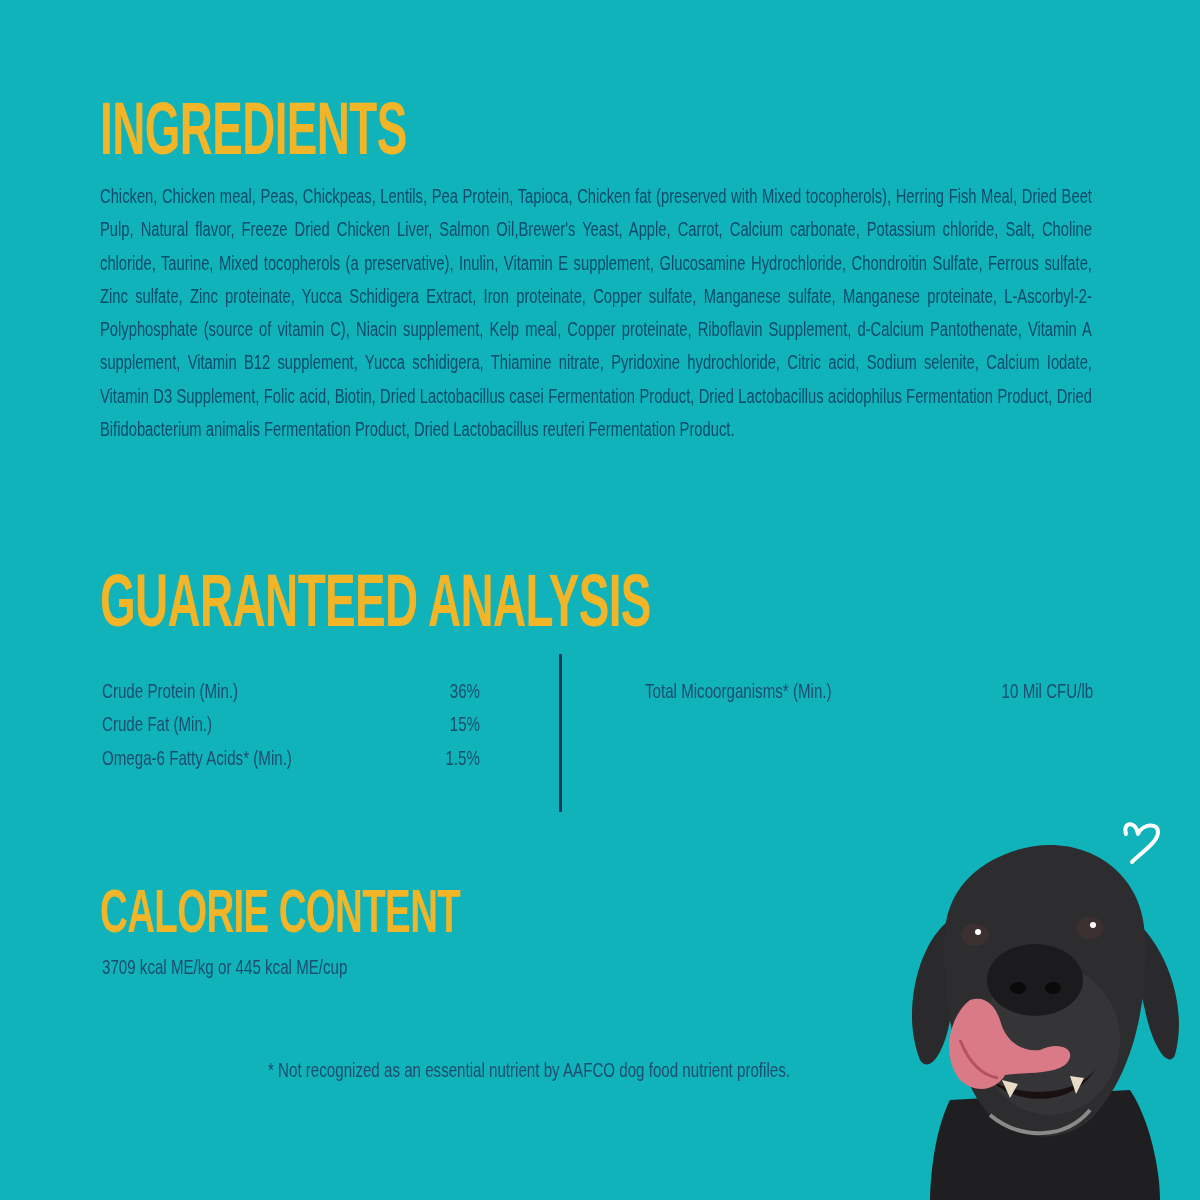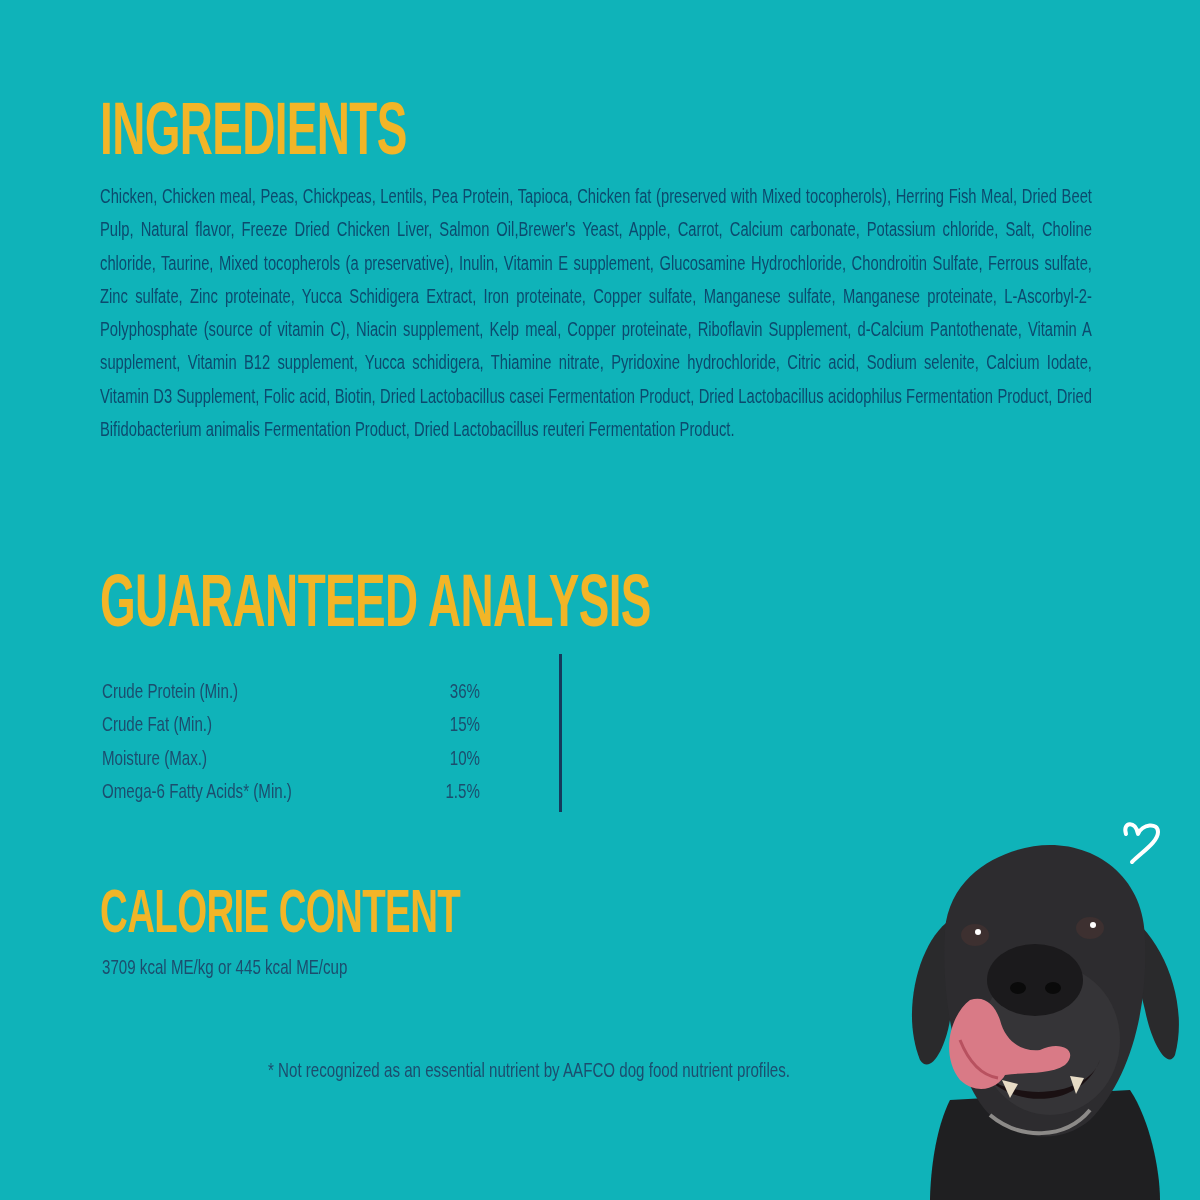--- a/index.html
+++ b/index.html
@@ -103,32 +103,32 @@
 <div class="ga-col ga-left">
   <div class="ga-row">
     <span class="lbl">Crude Protein (Min.)</span>
     <span class="val">36%</span>
   </div>
   <div class="ga-row">
     <span class="lbl">Crude Fat (Min.)</span>
     <span class="val">15%</span>
   </div>
   <div class="ga-row">
-    <span class="lbl">Moisture (Max.)</span>
-    <span class="val">10%</span>
-  </div>
-  <div class="ga-row">
     <span class="lbl">Omega-6 Fatty Acids* (Min.)</span>
     <span class="val">1.5%</span>
   </div>
 </div>
 
 <div class="divider"></div>
 
 <div class="ga-col ga-right">
+  <div class="ga-row">
+    <span class="lbl">Total Micoorganisms* (Min.)</span>
+    <span class="val">10 Mil CFU/lb</span>
+  </div>
 </div>
 
 <h2 id="h-calorie" class="heading">CALORIE CONTENT</h2>
 <div class="calorie-text">3709 kcal ME/kg or 445 kcal ME/cup</div>
 
 <div class="footnote">* Not recognized as an essential nutrient by AAFCO dog food nutrient profiles.</div>
 
 <svg class="heart" viewBox="0 0 56 56">
   <path d="M14 22 C10 10, 24 8, 26 22 C30 12, 46 10, 46 20 C46 30, 30 40, 20 50" fill="none" stroke="#ffffff" stroke-width="4" stroke-linecap="round" stroke-linejoin="round"></path>
 </svg>

